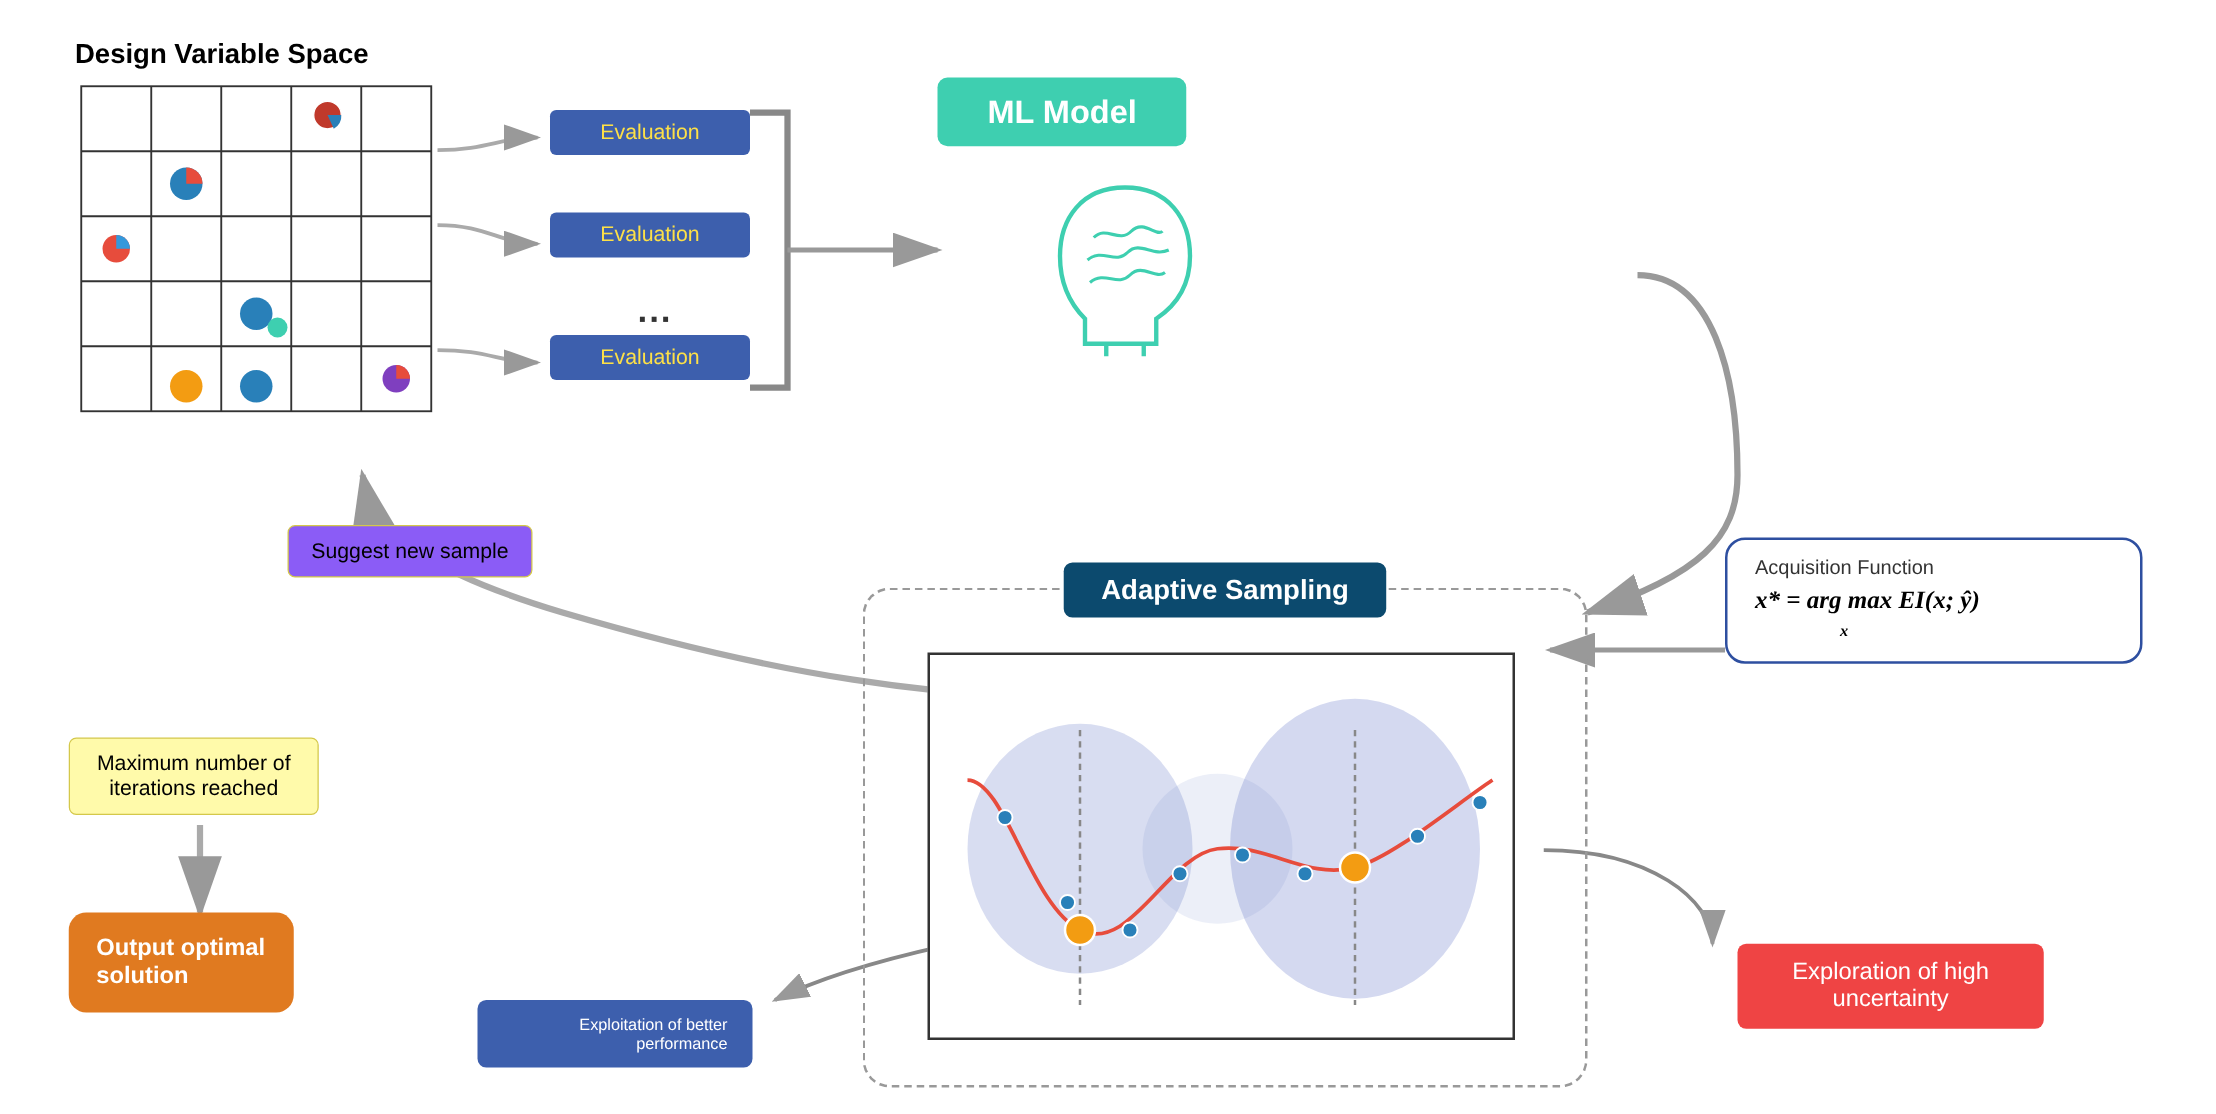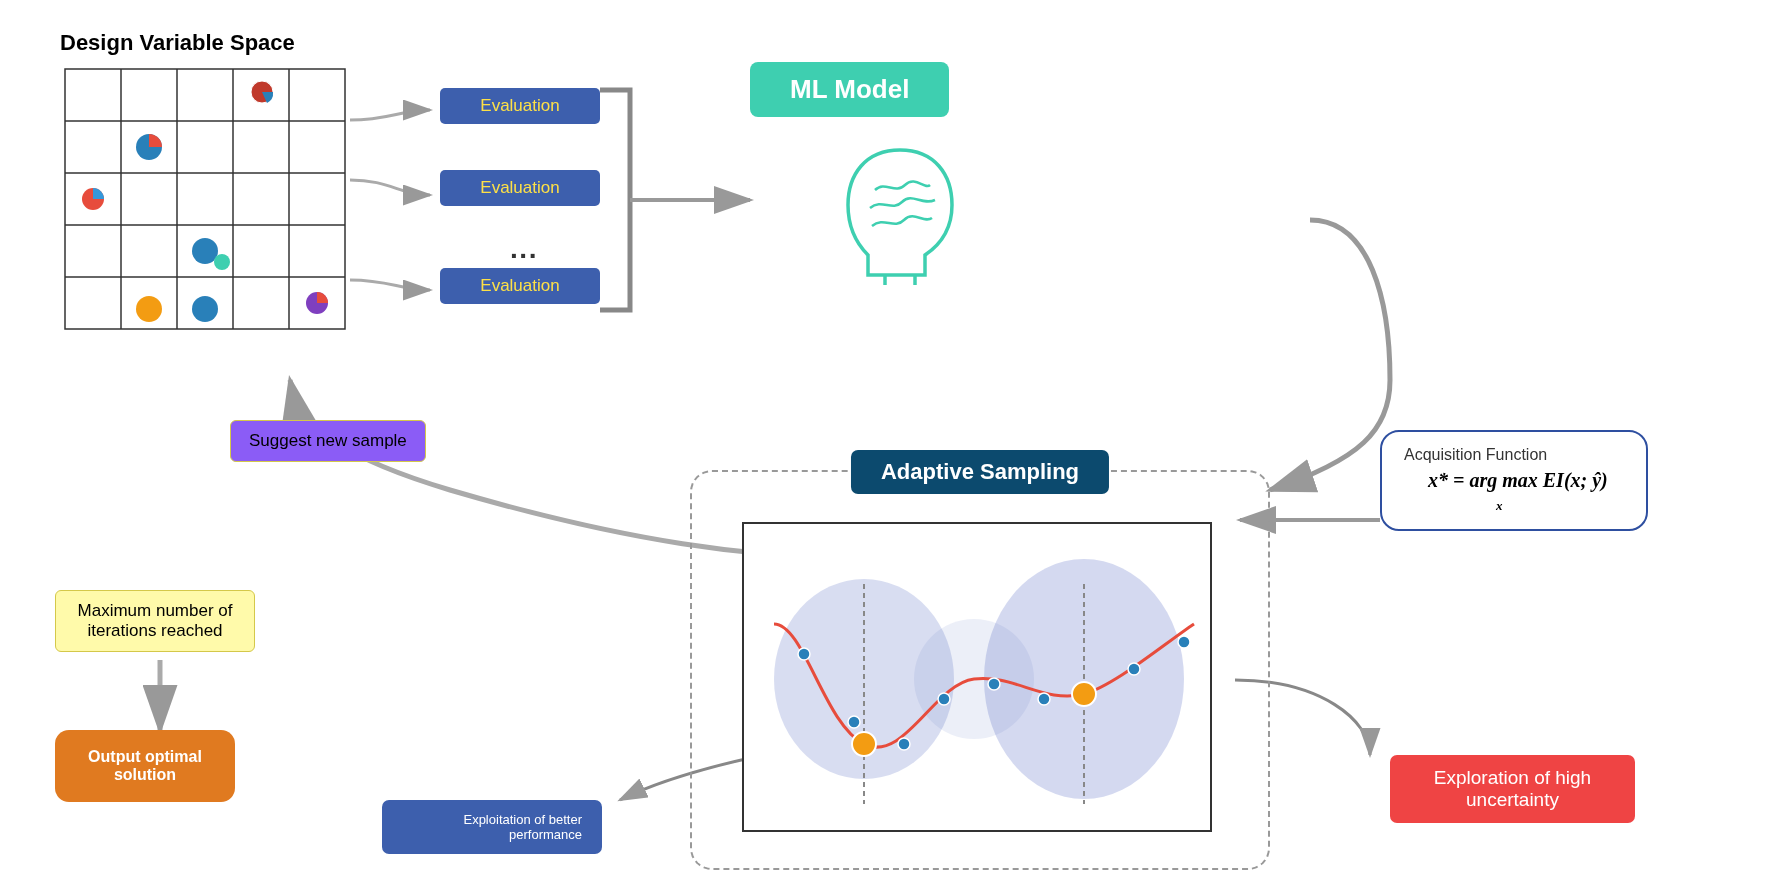--- a/index.html
+++ b/index.html
@@ -67,25 +67,24 @@
       padding: 10px 18px;
       font-size: 17px;
       text-align: center;
     }
 
     
     .output-box {
       position: absolute;
       background: #e07a20;
       color: white;
-      font-size: 16px;
+      font-size: 19px;
       font-weight: bold;
       border-radius: 14px;
       padding: 18px 22px;
-      text-align: center;
       width: 180px;
     }
 
     
     .adaptive-outer {
       position: absolute;
       border: 2.5px dashed #999;
       border-radius: 22px;
       background: transparent;
     }
@@ -111,21 +110,20 @@
     }
     .acq-box .acq-title {
       font-size: 16px;
       color: #333;
       margin-bottom: 5px;
     }
     .acq-box .acq-formula {
       font-style: italic;
       font-size: 20px;
       font-weight: bold;
-      margin-left: 24px;
     }
 
     
     .exploit-box {
       position: absolute;
       background: #3d5fad;
       color: white;
       font-size: 13px;
       font-weight: 500;
       border-radius: 7px;
@@ -317,21 +315,21 @@
       <circle cx="300" cy="175" r="6" fill="#2980b9" stroke="white" stroke-width="1.5"></circle>
       <circle cx="390" cy="145" r="6" fill="#2980b9" stroke="white" stroke-width="1.5"></circle>
       <circle cx="440" cy="118" r="6" fill="#2980b9" stroke="white" stroke-width="1.5"></circle>
 
       <circle cx="120" cy="220" r="12" fill="#f39c12" stroke="white" stroke-width="2"></circle>
       <circle cx="340" cy="170" r="12" fill="#f39c12" stroke="white" stroke-width="2"></circle>
     </svg>
   </div>
 </div>
 
-<div class="acq-box" style="left:1380px; top:430px; width:268px;border-radius:19px;">
+<div class="acq-box" style="left:1380px; top:430px; width:334px;">
   <div class="acq-title">Acquisition Function</div>
   <div class="acq-formula math">
     <span style="font-style:italic; font-family:'Times New Roman',serif; font-weight:bold; font-size:20px;">
       <b>x</b>* = arg max <i>EI</i>(<b>x</b>; <i>ŷ</i>)
       <br><span style="font-size:13px; position:relative; left:68px;">x</span>
     </span>
   </div>
 </div>
 
 <div class="exploit-box" style="left:382px; top:800px;">

